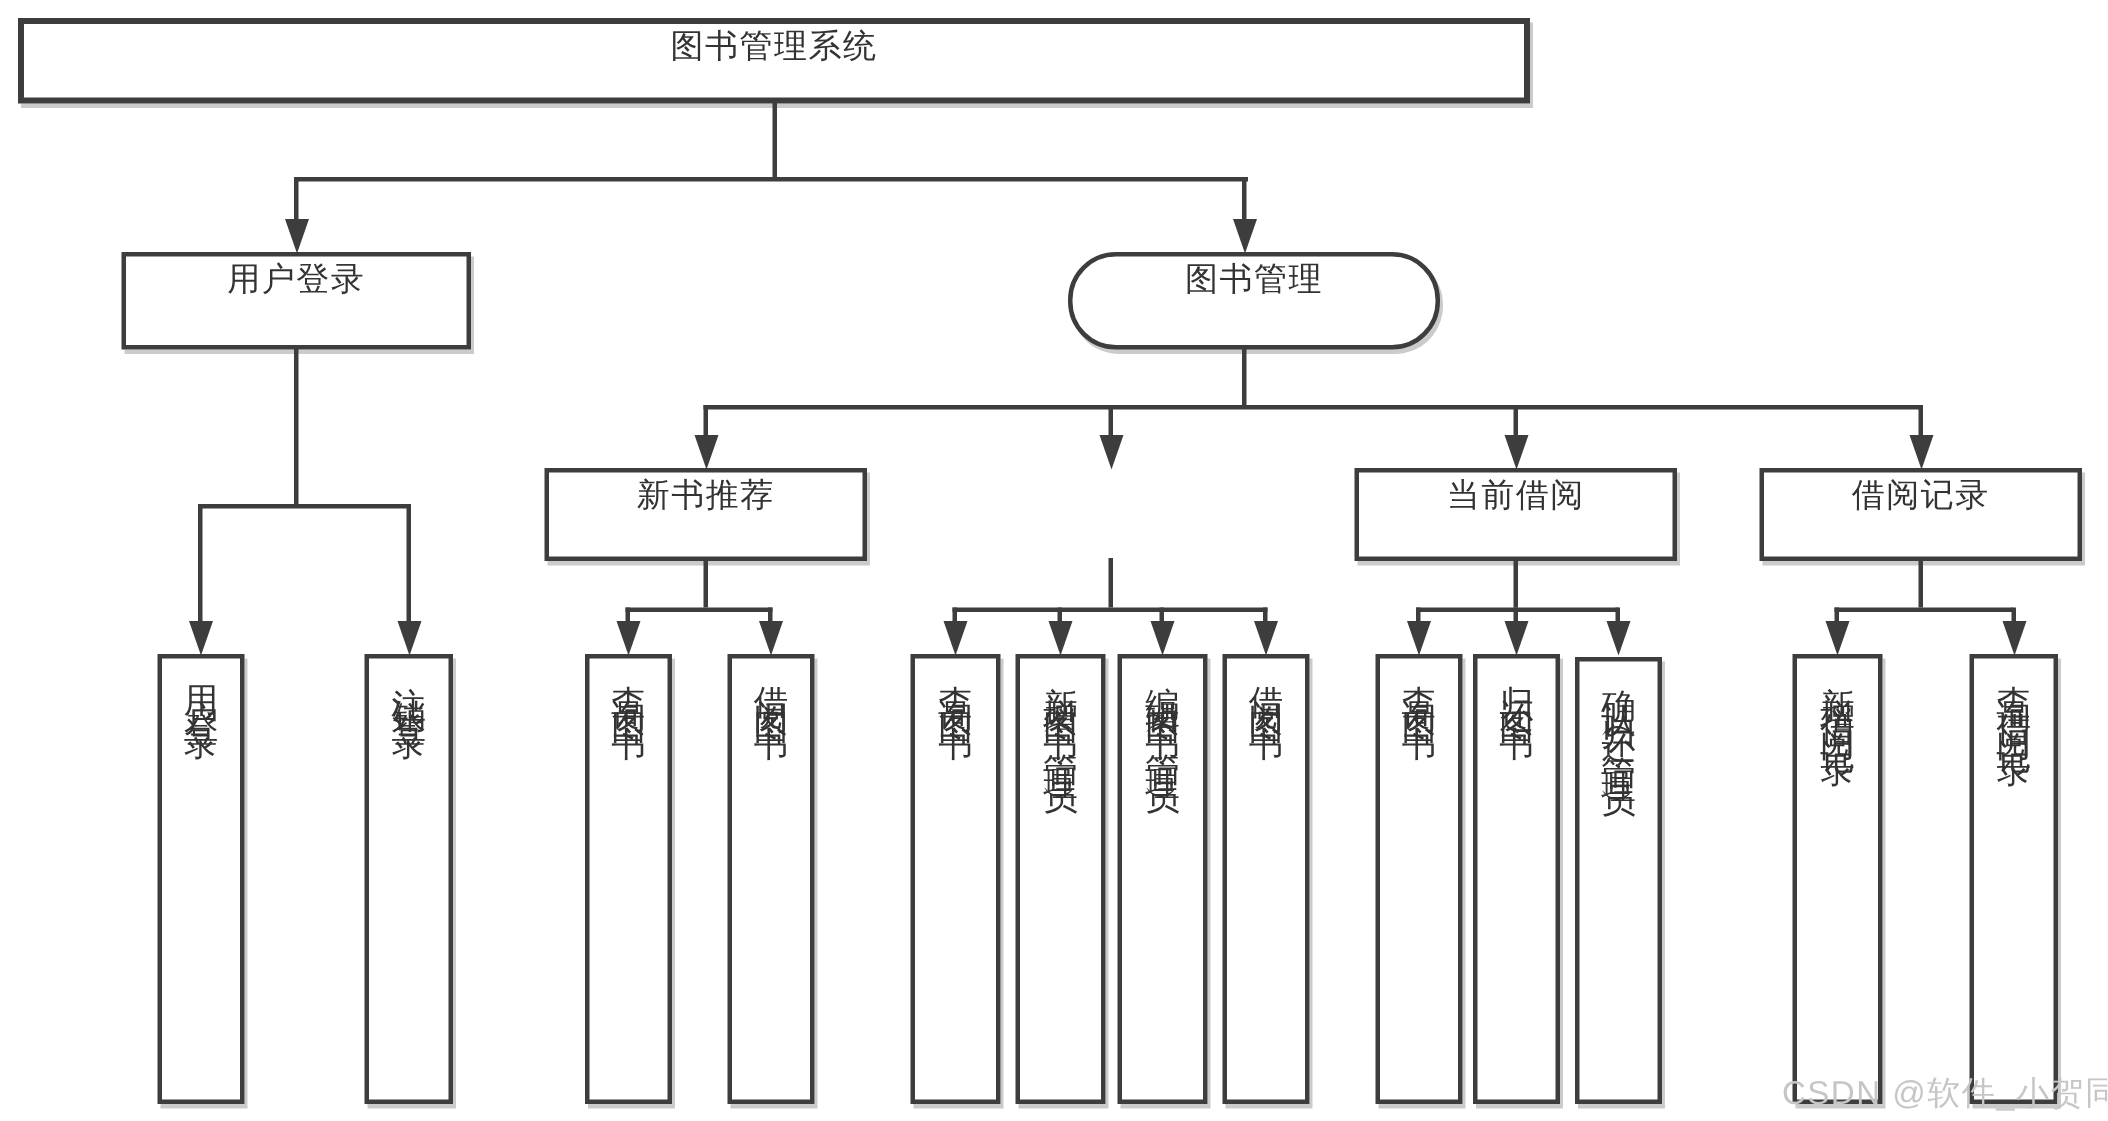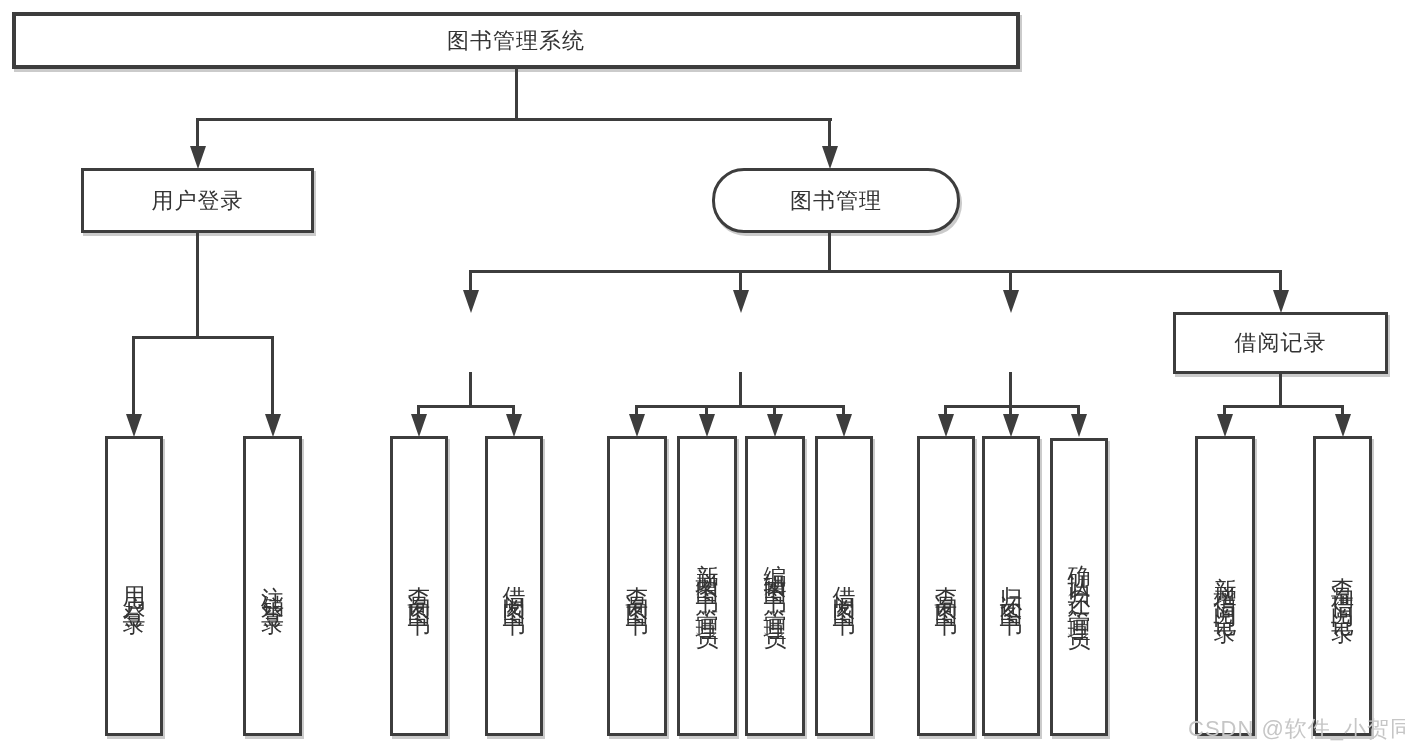--- a/index.html
+++ b/index.html
@@ -5,21 +5,21 @@
   html,body{margin:0;padding:0;background:#fff;}
   .stage{
     position:relative;width:1405px;height:747px;background:#ffffff;
     font-family:"Liberation Sans","DejaVu Sans",sans-serif;
     overflow:hidden;color:#333333;
   }
   .box{
     position:absolute;box-sizing:border-box;background:#ffffff;
     border:3px solid #3d3d3d;
     box-shadow:2px 3px 0 rgba(160,160,160,.55);
-    display:flex;align-items:center;justify-content:center;
+    display:flex;justify-content:center;
   }
   .box.root{border-width:4px;}
   .hlabel{font-size:22px;color:#333333;letter-spacing:1px;white-space:nowrap;}
   .vtext{
     writing-mode:vertical-rl;text-orientation:mixed;
     font-size:23px;line-height:1;letter-spacing:9px;color:#333333;white-space:nowrap;
   }
   .vline{position:absolute;width:3px;background:#3d3d3d;}
   .hline{position:absolute;height:3px;background:#3d3d3d;}
   .ah{
@@ -66,20 +66,26 @@
   <div class="hline" style="left:469px;top:270px;width:813px;"></div>
   <div class="vline" style="left:469px;top:270px;height:22px;"></div>
   <div class="ah" style="left:463px;top:290px;"></div>
   <div class="vline" style="left:739px;top:270px;height:22px;"></div>
   <div class="ah" style="left:733px;top:290px;"></div>
   <div class="vline" style="left:1009px;top:270px;height:22px;"></div>
   <div class="ah" style="left:1003px;top:290px;"></div>
   <div class="vline" style="left:1279px;top:270px;height:22px;"></div>
   <div class="ah" style="left:1273px;top:290px;"></div>
 
+  <div class="box" style="left:363px;top:312px;width:215px;height:62px;">
+    <span class="hlabel">新书推荐</span>
+  </div>
+  <div class="box" style="left:903px;top:312px;width:215px;height:62px;">
+    <span class="hlabel">当前借阅</span>
+  </div>
   <div class="box" style="left:1173px;top:312px;width:215px;height:62px;">
     <span class="hlabel">借阅记录</span>
   </div>
 
   <div class="vline" style="left:469px;top:372px;height:33px;"></div>
   <div class="hline" style="left:417px;top:405px;width:98px;"></div>
   <div class="vline" style="left:417px;top:405px;height:12px;"></div>
   <div class="ah" style="left:411px;top:414px;"></div>
   <div class="vline" style="left:512px;top:405px;height:12px;"></div>
   <div class="ah" style="left:506px;top:414px;"></div>

